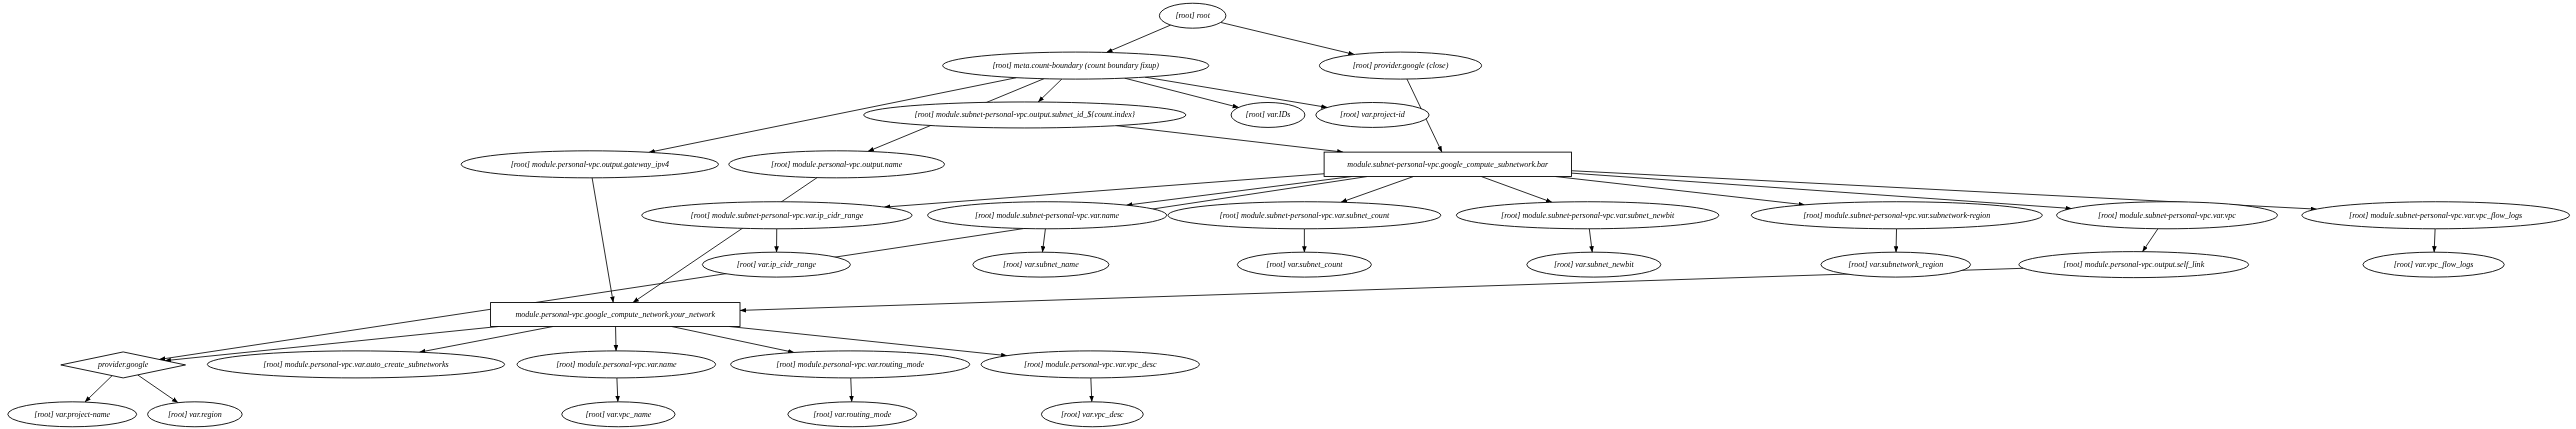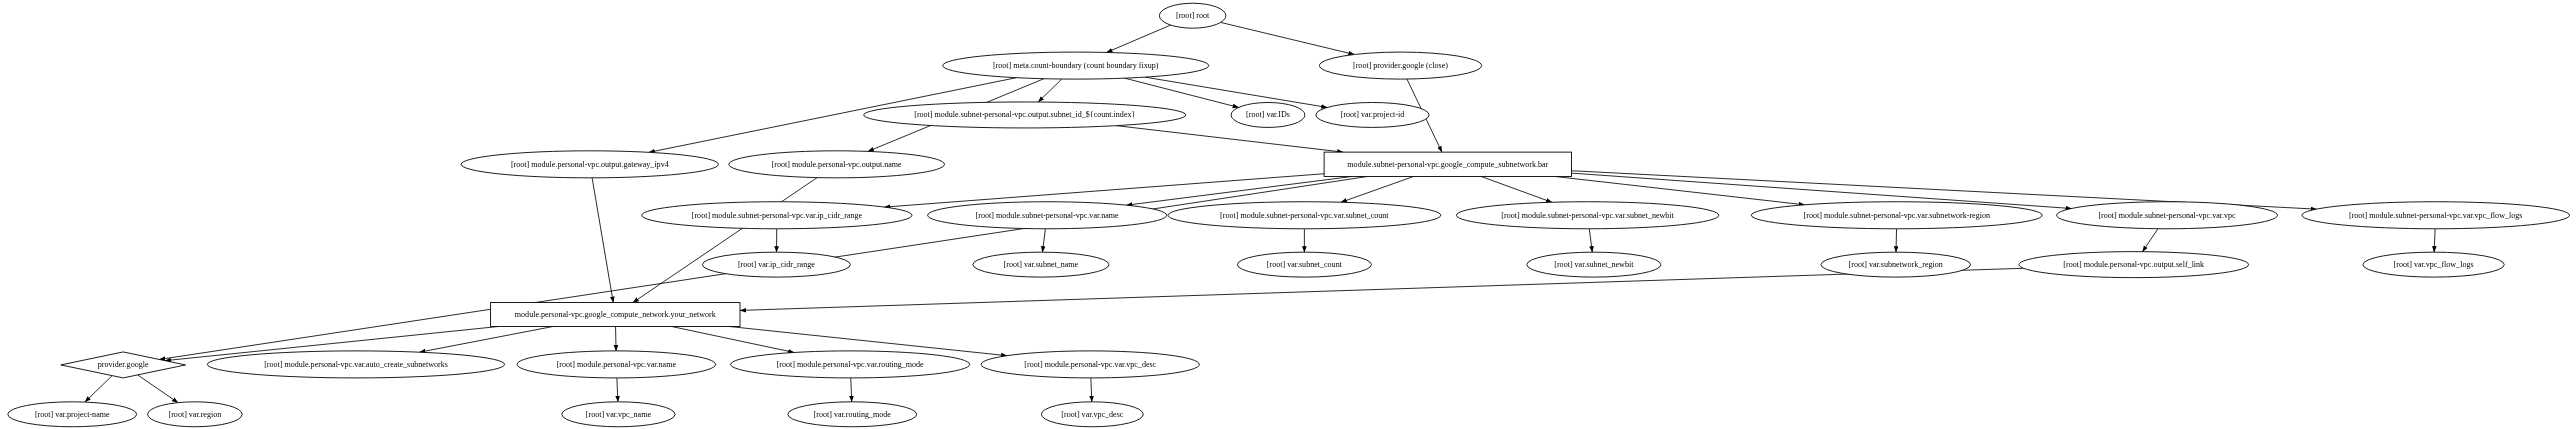--- a/index.html
+++ b/index.html
@@ -6,20 +6,21 @@
     margin: 0;
     padding: 0;
     background: #ffffff;
   }
   #canvas-wrap {
     position: relative;
     width: 2576px;
     height: 430px;
     background: #ffffff;
     font-family: "Liberation Serif", "DejaVu Serif", serif;
+    font-style: italic;
   }
   svg text {
     font-family: "Liberation Serif", "DejaVu Serif", serif;
     font-size: 15.5px;
     fill: #000000;
   }
   svg .node-shape {
     fill: #ffffff;
     stroke: #000000;
     stroke-width: 1.7;

